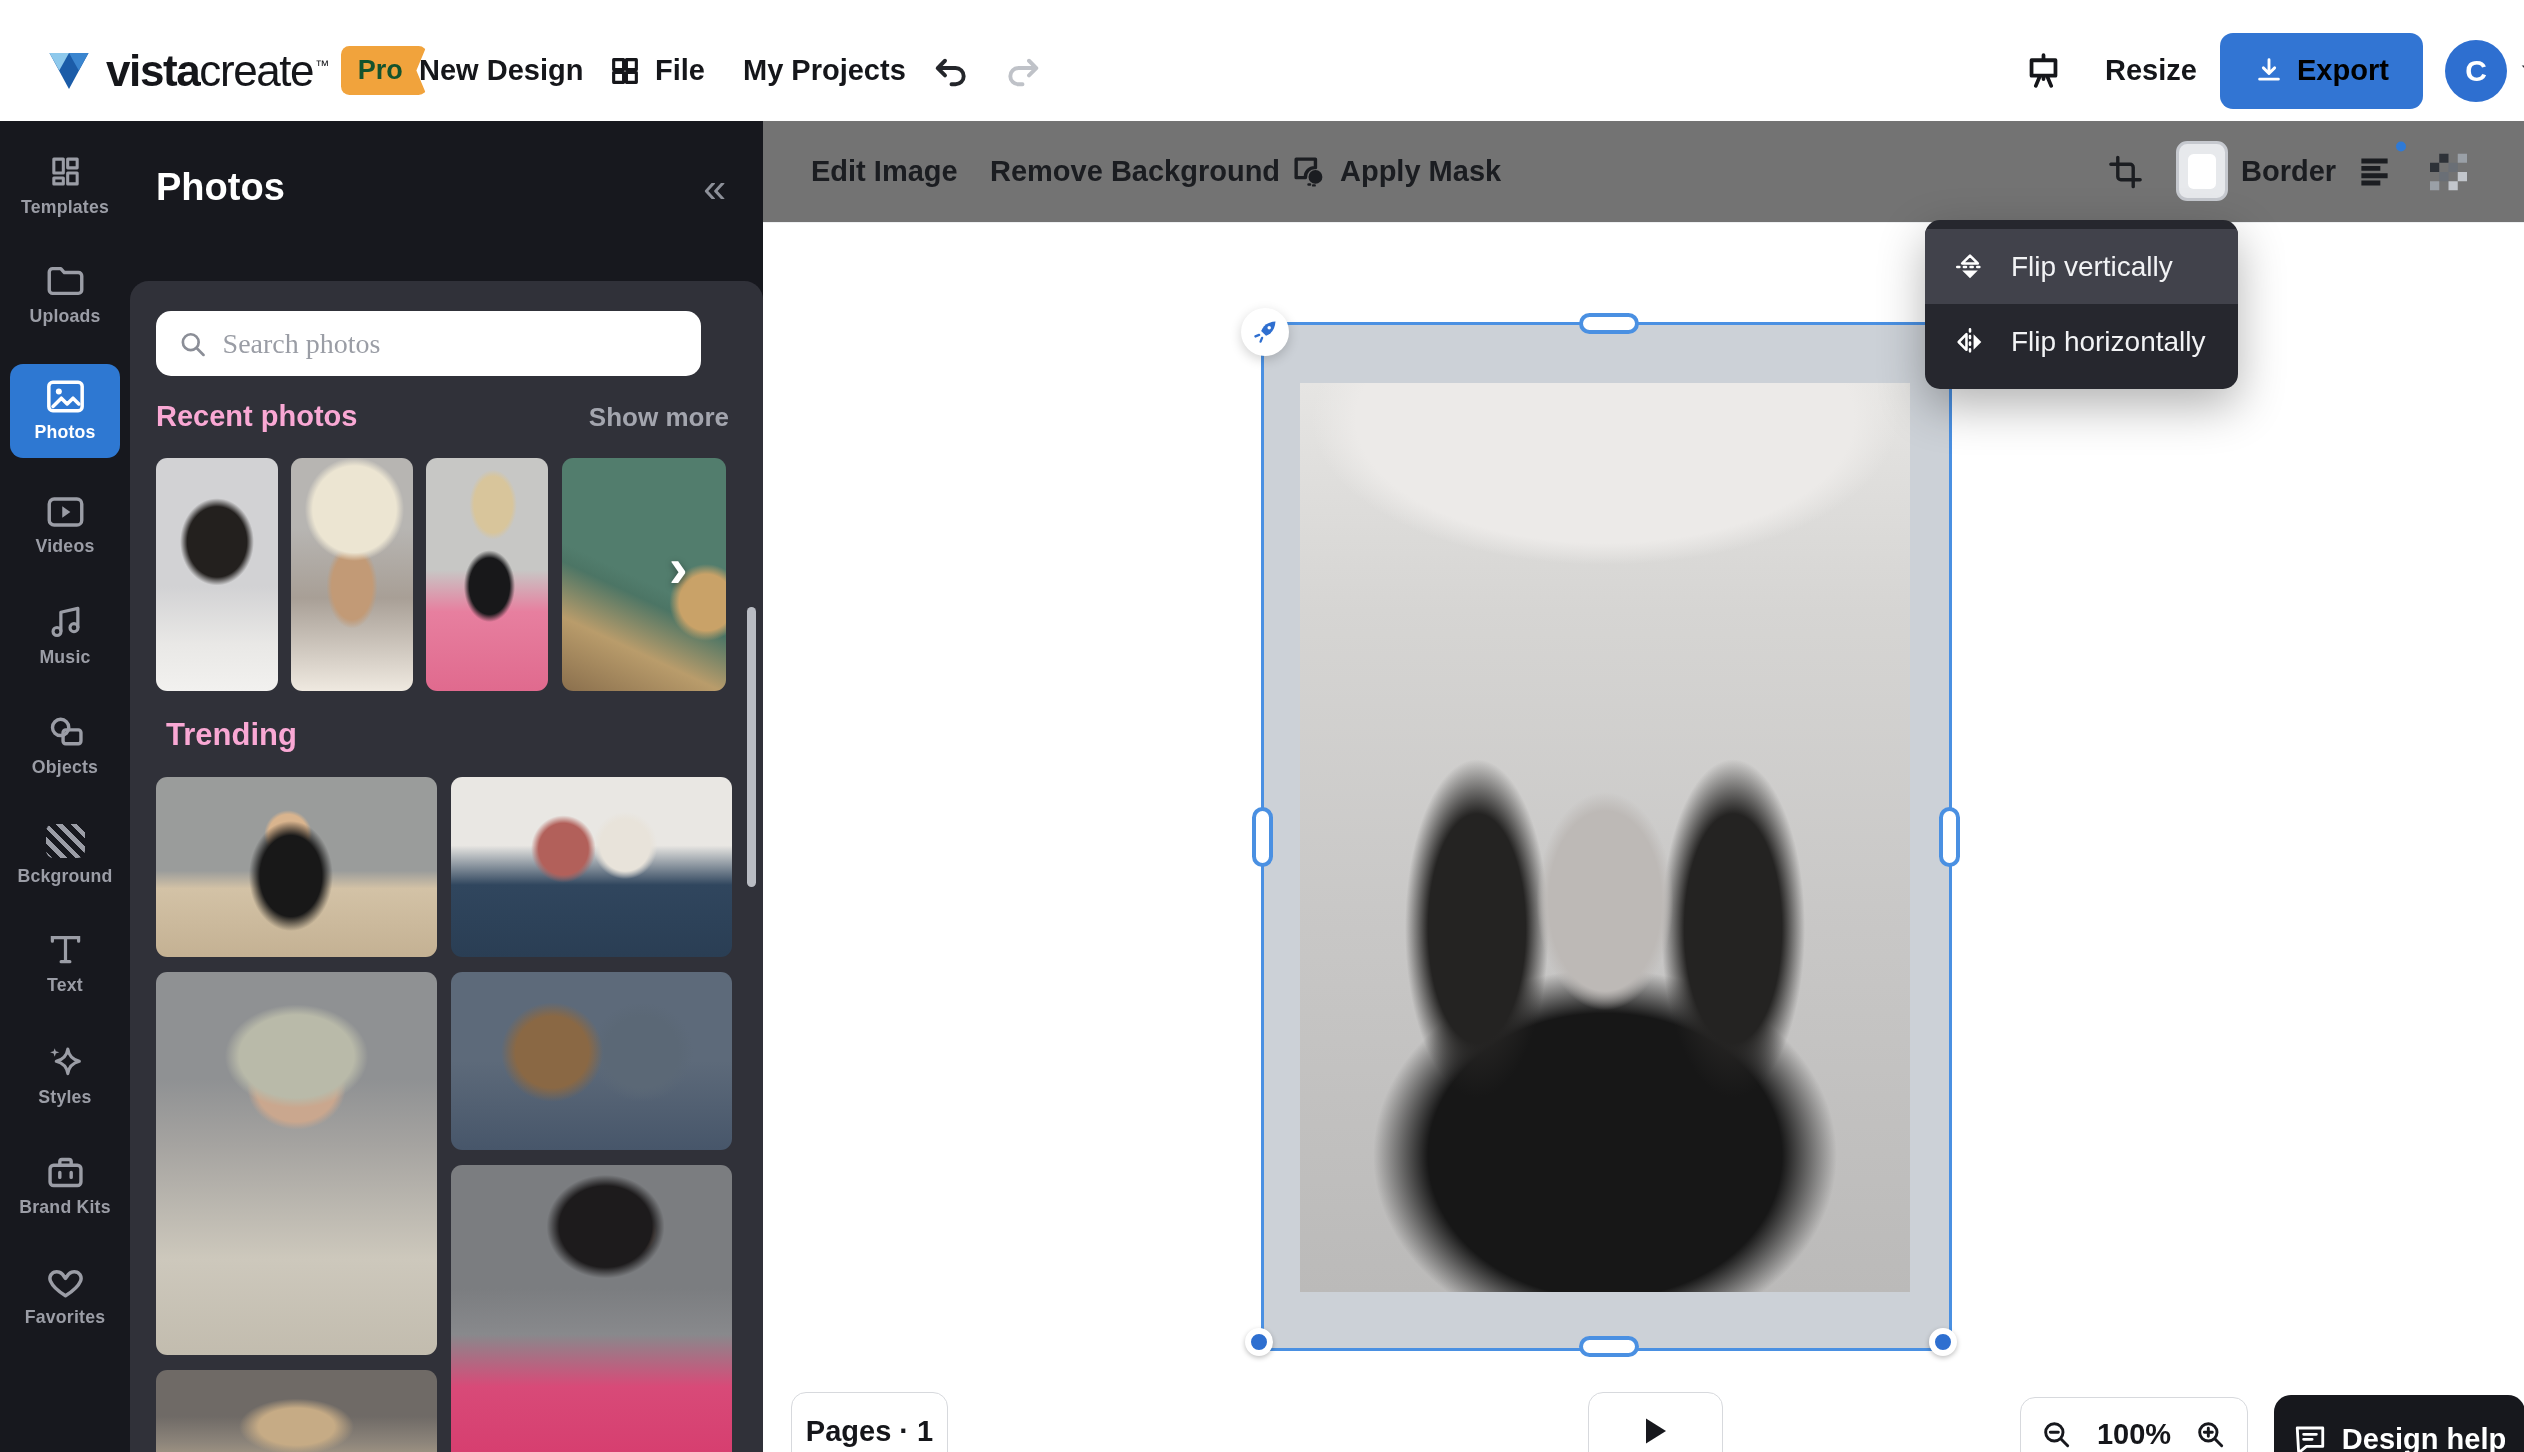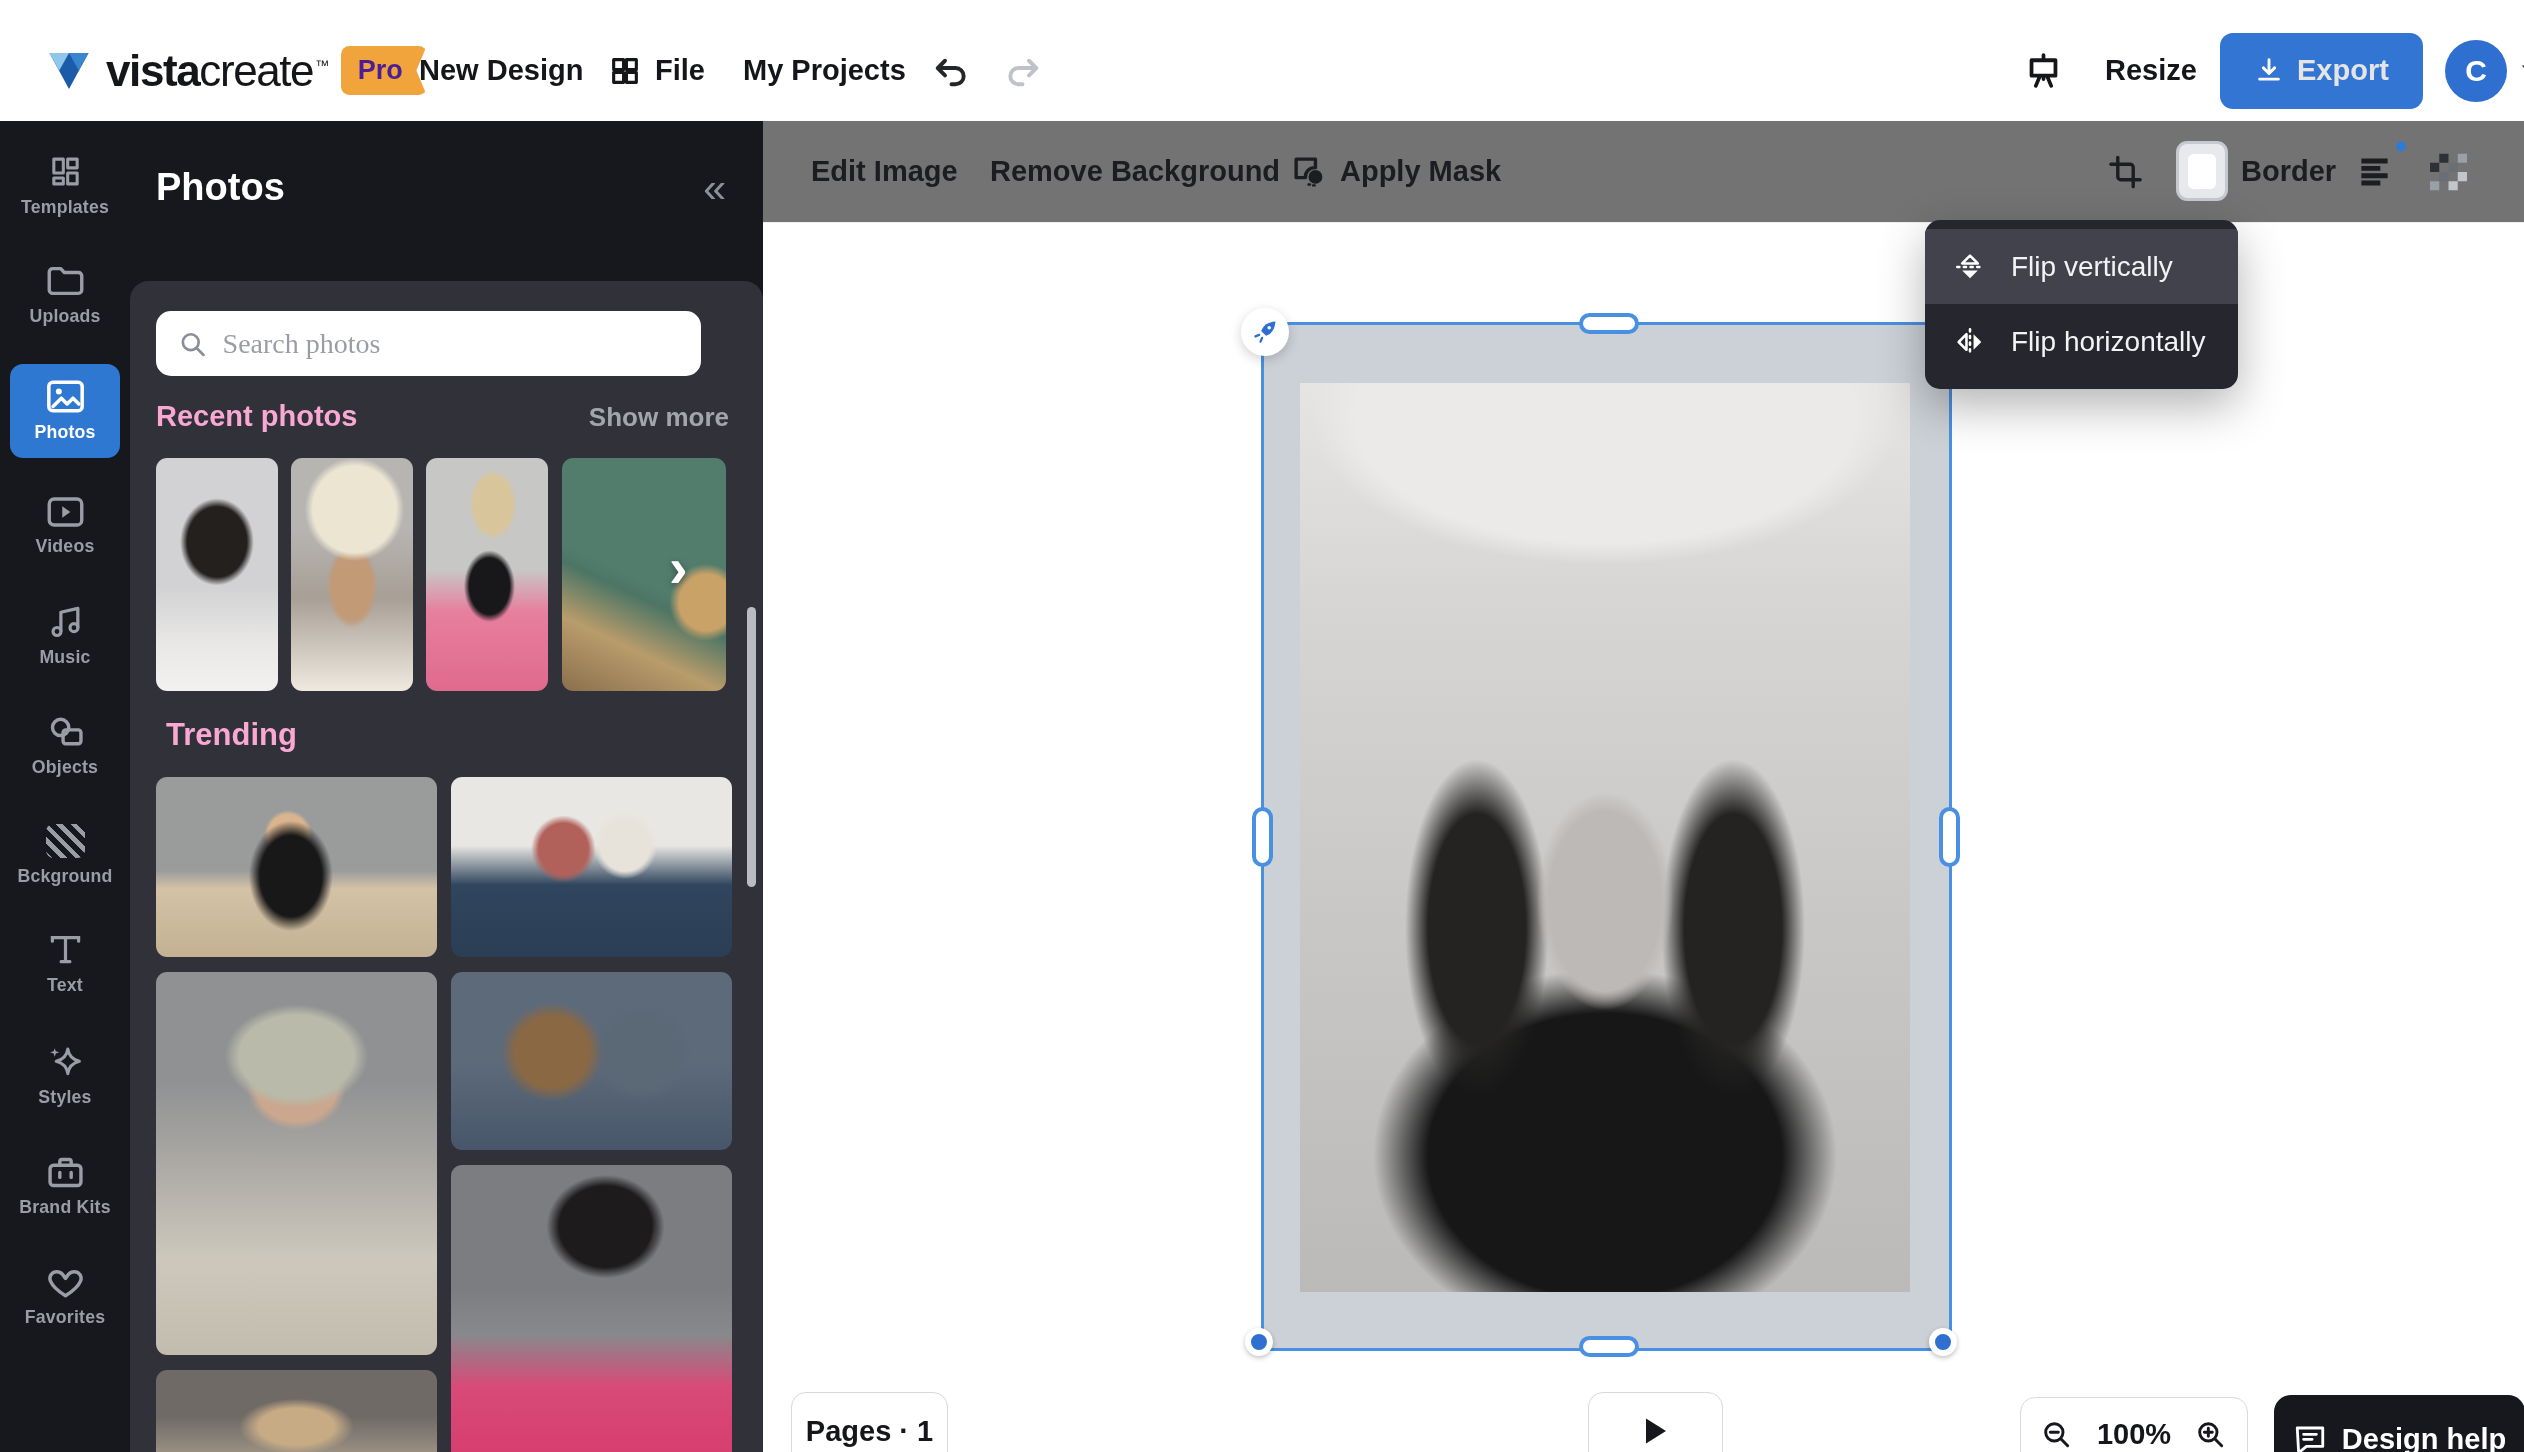--- a/index.html
+++ b/index.html
@@ -9,26 +9,26 @@
   svg { display:block; }
   #app { position:relative; width:2437px; height:1453px; background:#fff;margin-top:20px; }
 
   
   #topbar { position:absolute; left:0; top:0; width:2525px; height:101px; background:#fff; z-index:30; }
   .tb-item { position:absolute; top:0; height:101px; display:flex; align-items:center; gap:13px; }
   .logo-text { font-size:44px; letter-spacing:-1.4px; color:#15161a; }
   .logo-text b { font-weight:800; }
   .logo-text span.lt { font-weight:500; }
   .tm { font-size:14px; color:#15161a; vertical-align:super; margin-left:1.9px; }
-  .pro-badge { background:#f1a33c; color:#4c1d95; font-weight:700; font-size:27px;
+  .pro-badge { background:#f1a33c; color:#14532d; font-weight:700; font-size:27px;
     padding:9.3px 24px 9.3px 17px; border-radius:8.4px;
     clip-path:polygon(0 0,100% 0,88% 50%,100% 100%,0 100%); }
   .nav-link { font-size:29px; font-weight:700; color:#15161a; cursor:pointer; }
   .doc-title { font-size:30px; font-weight:700; color:#15161a; }
-  .export-btn { display:flex; align-items:center; gap:13px; background:#3275d3; color:#e5e5e5;
+  .export-btn { display:flex; align-items:center; gap:13px; background:#3275d3; color:#000000;
     font-size:29px; font-weight:700; padding:0 34px; height:76px; border-radius:13px; border:none; cursor:pointer; }
   .avatar { width:62px; height:62px; border-radius:50%; background:#2e6fd0; color:#fff;
     display:flex; align-items:center; justify-content:center; font-size:30px; font-weight:700; }
 
   
   #rail { position:absolute; left:0; top:101px; width:130px; height:1352px; background:#17181e; z-index:20;
     display:flex; flex-direction:column; align-items:center; padding-top:24px; gap:28px; }
   .rail-item { width:110px; display:flex; flex-direction:column; align-items:center; gap:7.5px;
     color:#9b9da6; cursor:pointer; padding:9.3px 0; border-radius:13px; }
   .rail-item .rl { font-size:17.7px; font-weight:700; letter-spacing:0.2px; }

